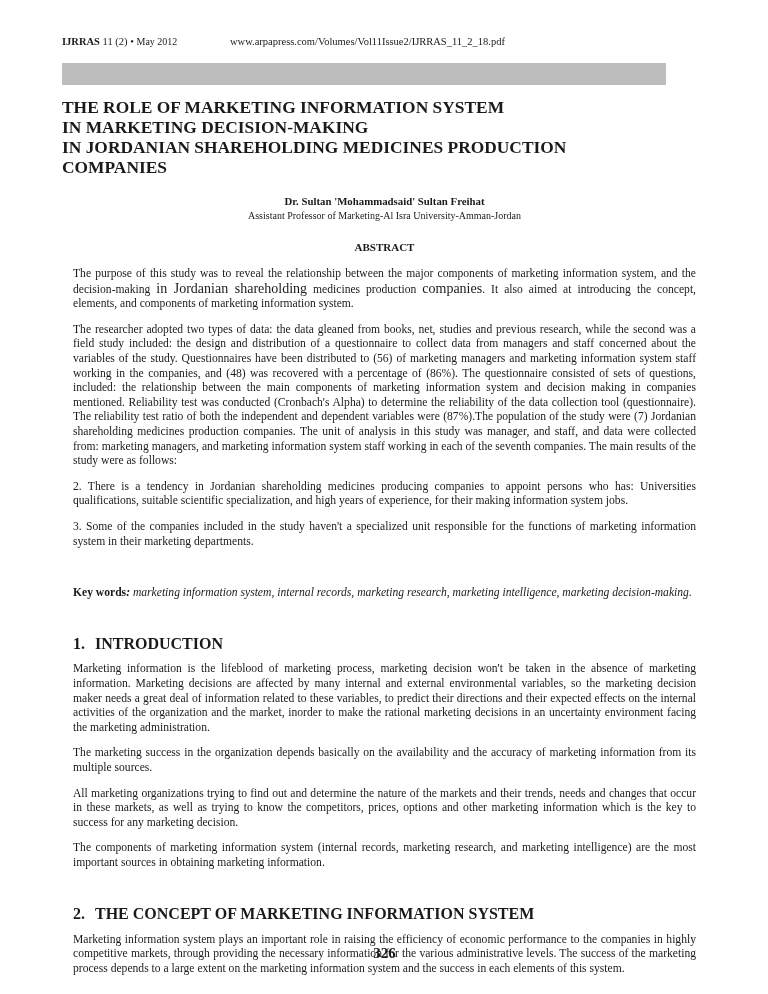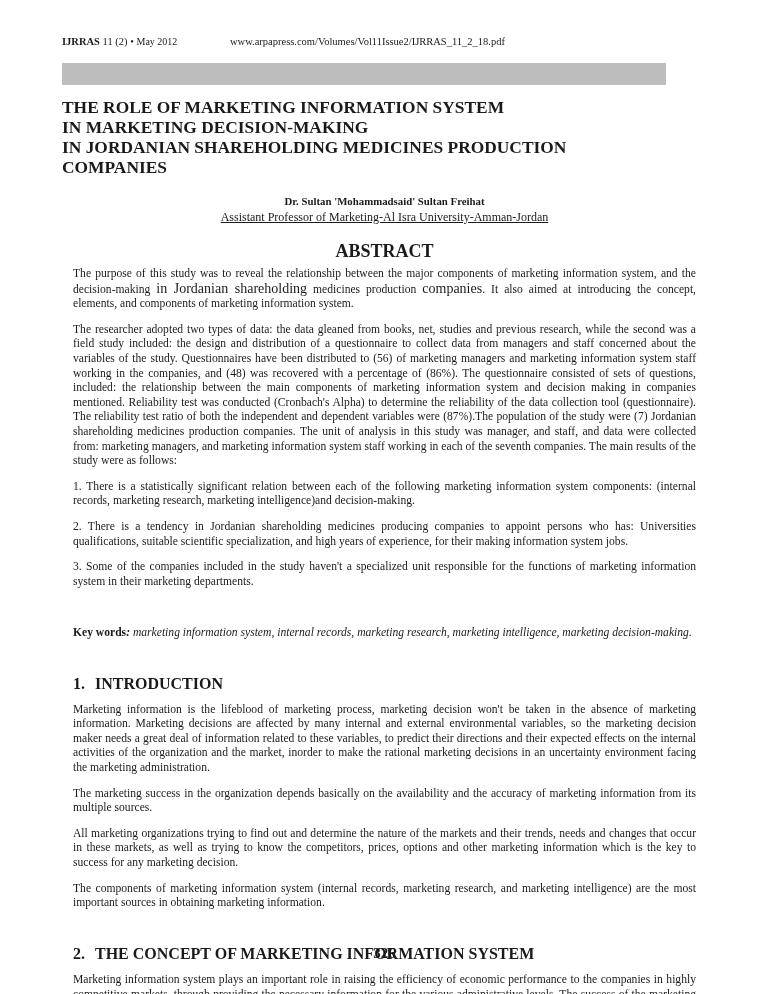--- a/index.html
+++ b/index.html
@@ -6,23 +6,23 @@
   body { width:768px; height:994px; position:relative; overflow:hidden;
          font-family:"Liberation Serif", "DejaVu Serif", serif; color:#1a1a1a; }
   .hdr-left { position:absolute; left:62px; top:36px; font-size:10.5px; }
   .hdr-left b { font-weight:bold; }
   .hdr-right { position:absolute; left:230px; top:36px; font-size:10.5px; }
   .band { position:absolute; left:62px; top:63px; width:404px; height:22px; background:#bdbdbd; }
   .title { position:absolute; left:62px; top:97px; width:645px; text-align:left;
            font-weight:bold; font-size:17.4px; line-height:20px; }
   .author { position:absolute; left:62px; top:195px; width:645px; text-align:center;
             font-weight:bold; font-size:10.8px; }
-  .affil { position:absolute; left:62px; top:210px; width:645px; text-align:center; font-size:12px;text-decoration:underline; }
+  .affil { position:absolute; left:62px; top:210px; width:645px; text-align:center; font-size:10px; }
   .abs-h { position:absolute; left:62px; top:241px; width:645px; text-align:center;
-           font-weight:bold; font-size:18px; }
+           font-weight:bold; font-size:11px; }
   .body { position:absolute; left:83px; width:405px; font-size:11.6px; line-height:14.6px;
           text-align:justify; }
   .body p { margin:11px; }
   .big { font-size:14px; }
   .kw b { font-weight:bold; }
   .kw i { font-style:italic; }
   .sec { font-weight:bold; font-size:16px; }
   .sec .num { display:inline-block; width:22px; }
   .pnum { position:absolute; left:62px; top:945px; width:645px; text-align:center;
           font-weight:bold; font-size:15px; }
@@ -50,21 +50,20 @@
 <div class="author">Dr. Sultan 'Mohammadsaid' Sultan Freihat</div>
 <div class="affil">Assistant Professor of Marketing-Al Isra University-Amman-Jordan</div>
 
 <div class="abs-h">ABSTRACT</div>
 
 <div class="body" style="top:256px; left:62px; width:645px;">
   <p>
     <span>The purpose of this study was to reveal the relationship between the major components of marketing information system, and the decision-making </span><span class="big">in Jordanian shareholding</span><span> medicines production </span><span class="big">companies</span><span>. It also aimed at introducing the concept, elements, and components of marketing information system.</span>
   </p>
   <p>The researcher adopted two types of data: the data gleaned from books, net, studies and previous research, while the second was a field study included: the design and distribution of a questionnaire to collect data from managers and staff concerned about the variables of the study. Questionnaires have been distributed to (56) of marketing managers and marketing information system staff working in the companies, and (48) was recovered with a percentage of (86%). The questionnaire consisted of sets of questions, included: the relationship between the main components of marketing information system and decision making in companies mentioned. Reliability test was conducted (Cronbach's Alpha) to determine the reliability of the data collection tool (questionnaire). The reliability test ratio of both the independent and dependent variables were (87%).The population of the study were (7) Jordanian shareholding medicines production companies. The unit of analysis in this study was manager, and staff, and data were collected from: marketing managers, and marketing information system staff working in each of the seventh companies. The main results of the study were as follows:</p>
-  <p>1. There is a statistically significant relation between each of the following marketing information system components: (internal records, marketing research, marketing intelligence)and decision-making.</p>
   <p>2. There is a tendency in Jordanian shareholding medicines producing companies to appoint persons who has: Universities qualifications, suitable scientific specialization, and high years of experience, for their making information system jobs.</p>
   <p>3.  Some of the companies included in the study haven't a specialized unit responsible for the functions of marketing information system in their marketing departments.</p>
   <p style="height:14.6px;"></p>
   <p class="kw">
     <b>Key words</b><b><i>:</i></b><i> marketing information system, internal records, marketing research, marketing intelligence, marketing decision-making.</i>
   </p>
   <p style="height:14.6px;"></p>
   <p class="sec" style="margin-top:3px;">
     <span class="num">1.</span><span>INTRODUCTION</span>
   </p>

